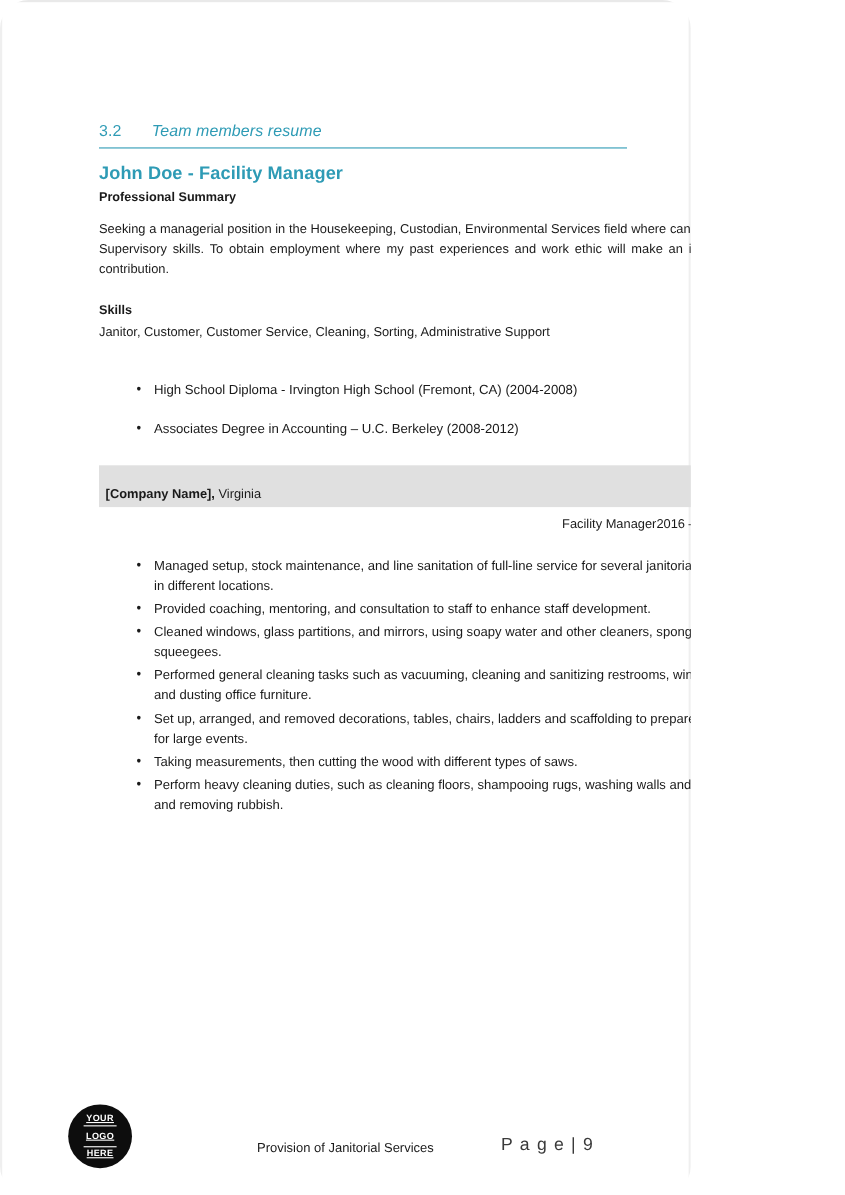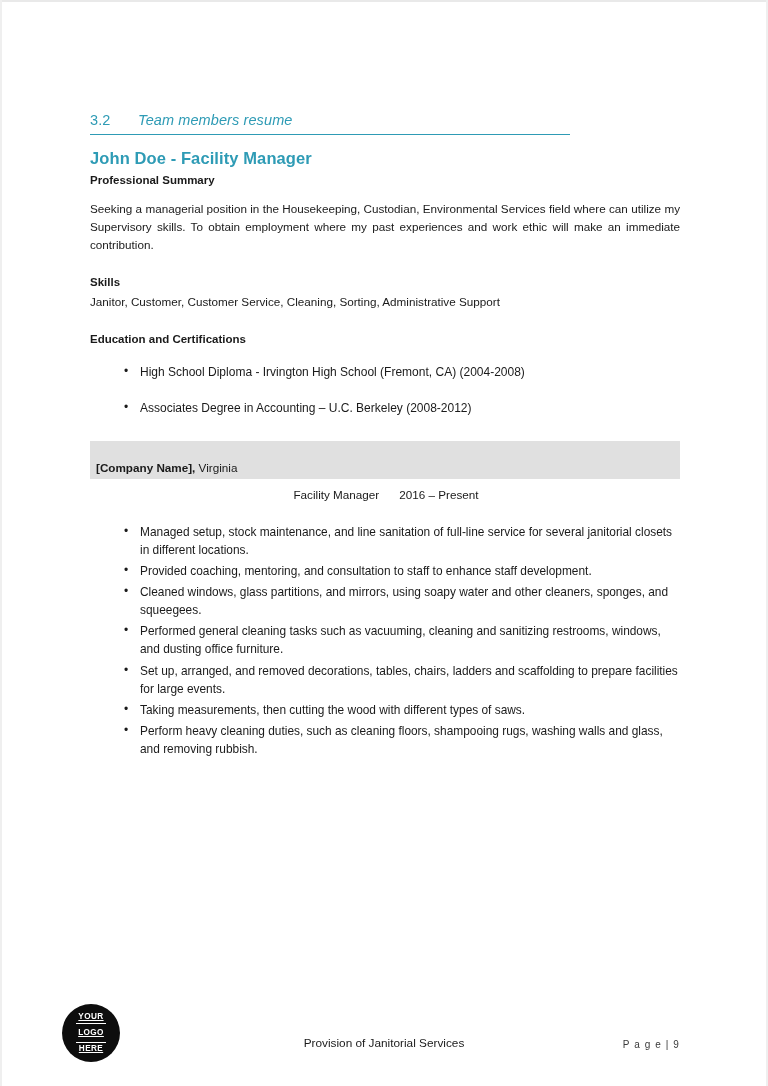--- a/index.html
+++ b/index.html
@@ -6,25 +6,26 @@
     margin: 0;
     padding: 0;
     background: #ffffff;
   }
   body {
     font-family: "Liberation Sans", sans-serif;
     color: #000000;
   }
   .page {
     position: relative;
-    width: 768px;
+    width: 628px;
     height: 1086px;
     background: #ffffff;
     overflow: hidden;
     box-sizing: border-box;
+    border-radius: 26px;
   }
   
   .page-edge-top {
     position: absolute;
     top: 0; left: 0; right: 0;
     height: 2px;
     background: #e9e9e9;
   }
   .page-edge-left {
     position: absolute;
@@ -127,26 +128,25 @@
     font-size: 11.7px;
     color: #1a1a1a;
     width: 100%;
     box-sizing: border-box;
   }
   .company-band b {
     font-weight: bold;
   }
   .role-row {
     display: flex;
-    justify-content: center;
+    justify-content: flex-end;
     margin-top: 9px;
     padding: 0 4px 0 6px;
     font-size: 11.7px;
     color: #1a1a1a;
-    gap: 20px;
   }
 
   
   ul.duties {
     margin: 22px 0 0 0;
     padding: 0 0 0 50px;
     list-style: none;
   }
   ul.duties li {
     position: relative;
@@ -201,21 +201,21 @@
     left: 0; right: 0;
     bottom: 14px;
     text-align: center;
     font-size: 11.8px;
     color: #1a1a1a;
   }
   .footer-right {
     position: absolute;
     right: 88px;
     bottom: 14px;
-    font-size: 10px;
+    font-size: 16px;
     color: #3a3a3a;
     letter-spacing: 1.1px;
   }
 </style>
 </head>
 <body>
 
 <div class="page">
   <div class="page-edge-top"></div>
   <div class="page-edge-left"></div>
@@ -233,21 +233,20 @@
     <div class="sub-head">Professional Summary</div>
     <div class="body-text">Seeking a managerial position in the Housekeeping, Custodian, Environmental Services field where can utilize my Supervisory skills. To obtain employment where my past experiences and work ethic will make an immediate contribution.</div>
 
     <div class="section-gap"></div>
 
     <div class="sub-head">Skills</div>
     <div class="plain-line">Janitor, Customer, Customer Service, Cleaning, Sorting, Administrative Support</div>
 
     <div class="section-gap"></div>
 
-    <div class="sub-head">Education and Certifications</div>
     <ul class="bullets">
       <li>High School Diploma - Irvington High School (Fremont, CA) (2004-2008)</li>
       <li>Associates Degree in Accounting – U.C. Berkeley (2008-2012)</li>
     </ul>
 
     <div class="company-band">
       <b>[Company Name],</b><span> Virginia</span>
     </div>
 
     <div class="role-row">

